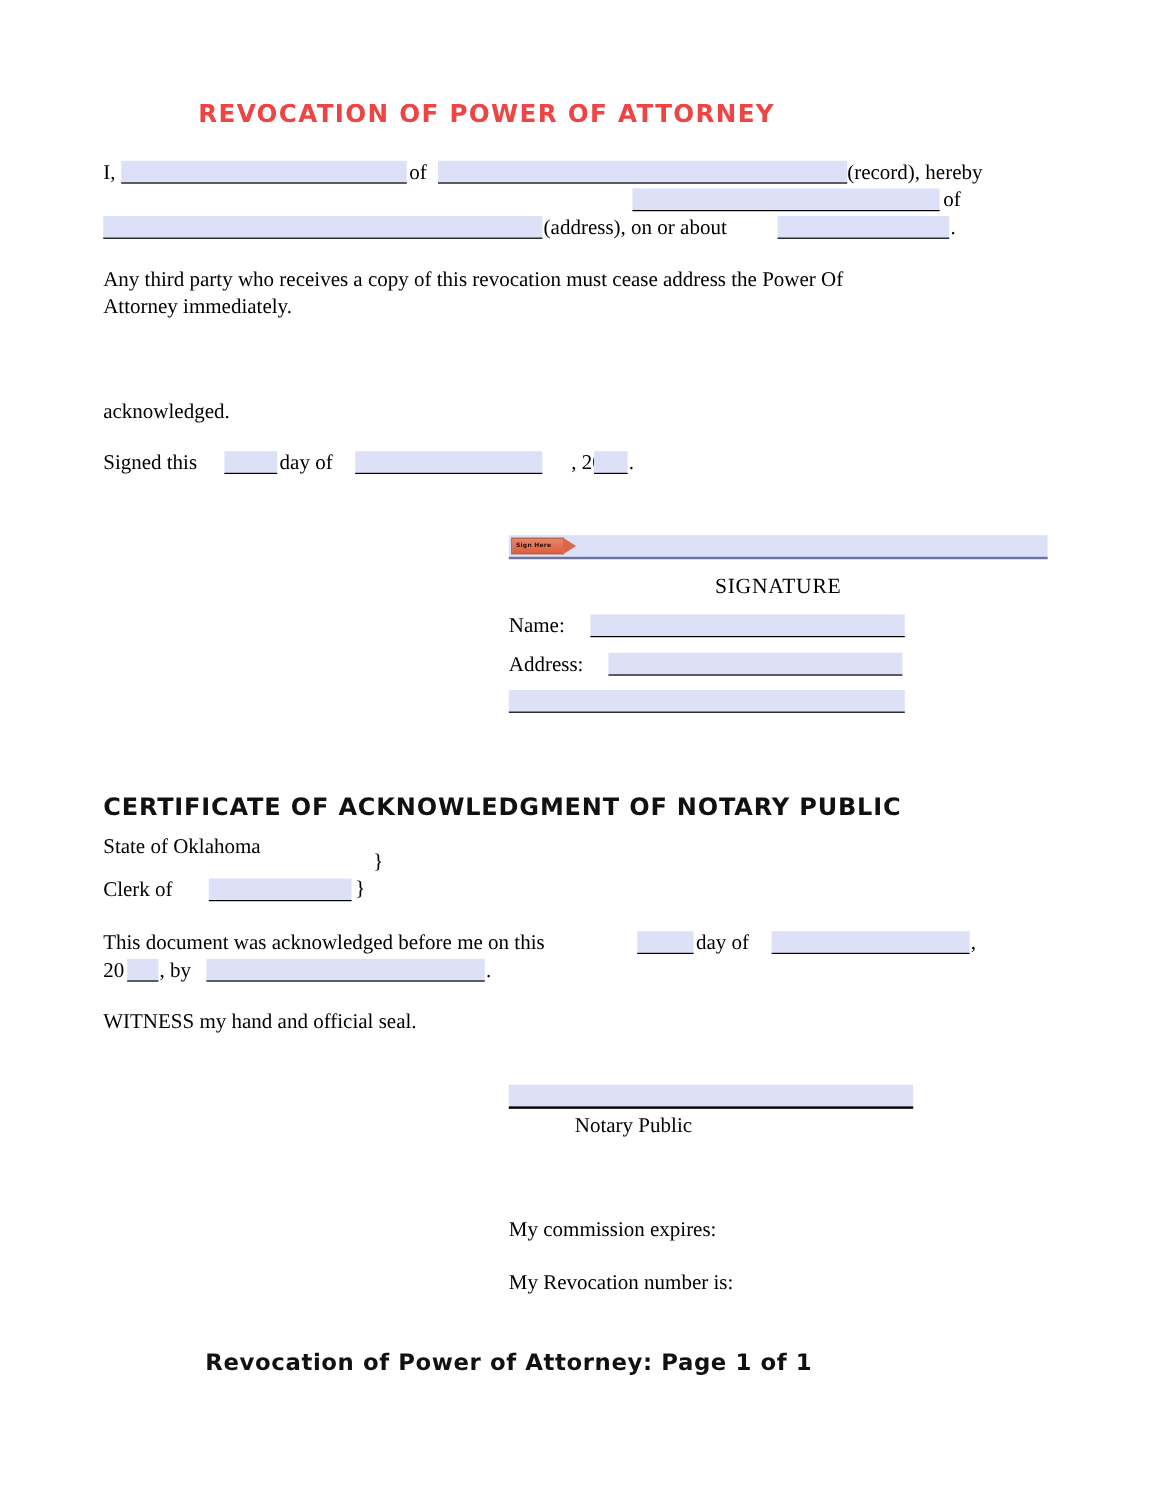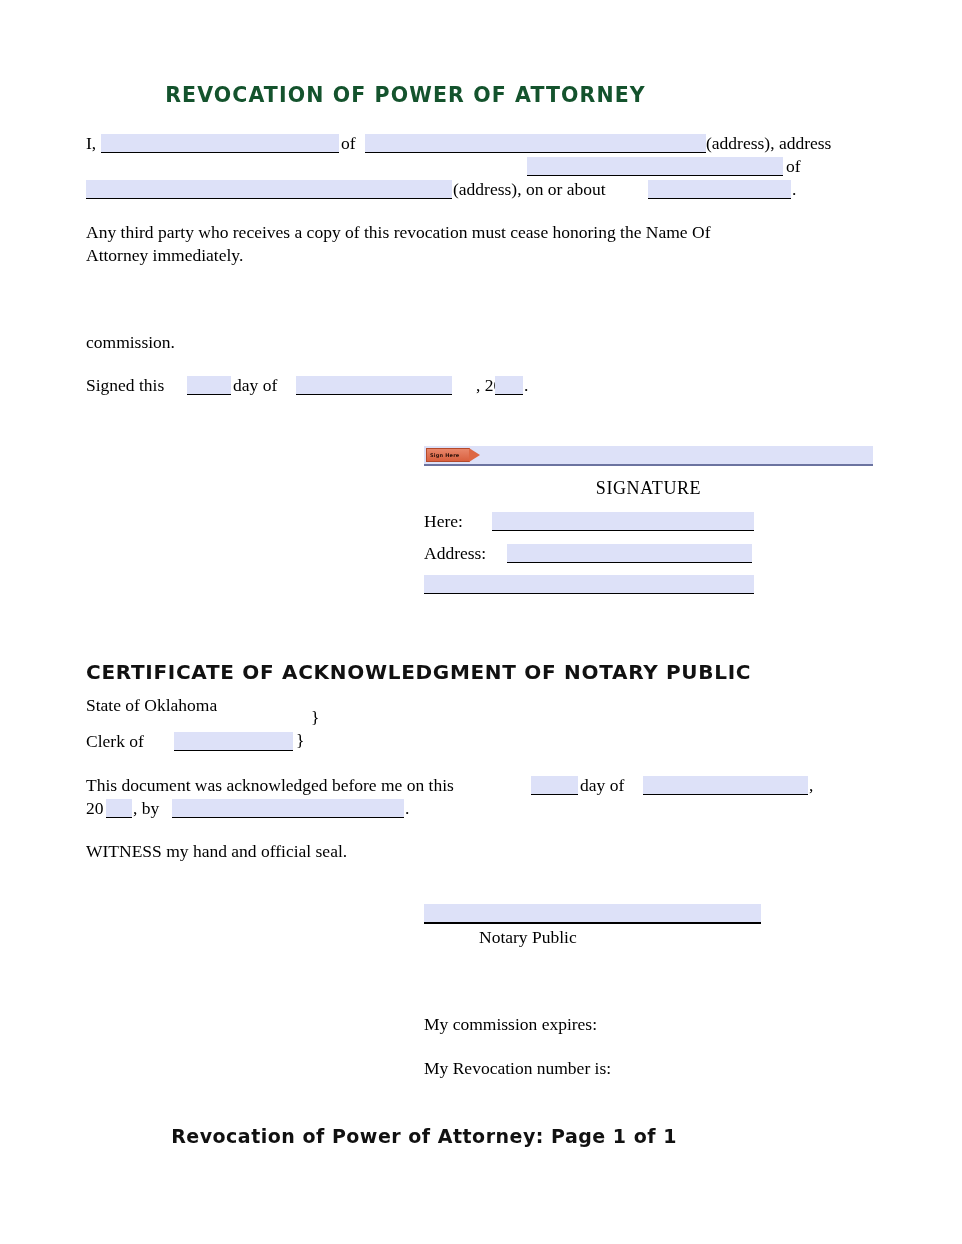--- a/index.html
+++ b/index.html
@@ -26,21 +26,21 @@
   
   .doc-title {
     position: absolute;
     left: 0; top: 83px;
     width: 811px;
     text-align: center;
     font-family: "DejaVu Sans", "Liberation Sans", sans-serif;
     font-weight: bold;
     font-size: 20.5px;
     letter-spacing: 1.1px;
-    color: #14532d;
+    color: #ef4444;
   }
   .section-title {
     position: absolute;
     left: 86px; top: 660px;
     font-family: "DejaVu Sans", "Liberation Sans", sans-serif;
     font-weight: bold;
     font-size: 20px;
     letter-spacing: 0.7px;
     color: #111;
     white-space: nowrap;
@@ -117,50 +117,50 @@
 <body>
 
 <div class="page">
 
   <div class="doc-title">REVOCATION OF POWER OF ATTORNEY</div>
 
   <span class="run" style="left:86px; top:133px;">I,</span>
   <span class="fld-blk" style="left:101px; top:134px; width:238px;"></span>
   <span class="run" style="left:341px; top:133px;">of</span>
   <span class="fld-blk" style="left:365px; top:134px; width:341px;"></span>
-  <span class="run" style="left:706px; top:133px;">(address), address</span>
+  <span class="run" style="left:706px; top:133px;">(record), hereby</span>
 
   <span class="fld-blk" style="left:527px; top:157px; width:256px;"></span>
   <span class="run" style="left:786px; top:156px;">of</span>
 
   <span class="fld-blk" style="left:86px; top:180px; width:366px;"></span>
   <span class="run" style="left:453px; top:179px;">(address), on or about</span>
   <span class="fld-blk" style="left:648px; top:180px; width:143px;"></span>
   <span class="run" style="left:792px; top:179px;">.</span>
 
-  <span class="run" style="left:86px; top:222px;">Any third party who receives a copy of this revocation must  cease honoring the Name  Of</span>
+  <span class="run" style="left:86px; top:222px;">Any third party who receives a copy of this revocation must  cease address the Power  Of</span>
   <span class="run" style="left:86px; top:245px;">Attorney  immediately.</span>
 
-  <span class="run" style="left:86px; top:332px;">commission.</span>
+  <span class="run" style="left:86px; top:332px;">acknowledged.</span>
 
   <span class="run" style="left:86px; top:375px;">Signed this</span>
   <span class="fld-blk" style="left:187px; top:376px; width:44px;"></span>
   <span class="run" style="left:233px; top:375px;">day of</span>
   <span class="fld-blk" style="left:296px; top:376px; width:156px;"></span>
   <span class="run" style="left:453px; top:375px;padding-left:23px;">, 20</span>
   <span class="fld-blk" style="left:495px; top:376px; width:28px;"></span>
   <span class="run" style="left:524px; top:375px;">.</span>
 
   <div class="sig-bar"></div>
   <div class="sign-tag">
     <span class="sign-tag-label">Sign Here</span>
   </div>
   <div class="sig-caption">SIGNATURE</div>
 
-  <span class="lbl" style="left:424px; top:511px;">Here:</span>
+  <span class="lbl" style="left:424px; top:511px;">Name:</span>
   <span class="fld-blk" style="left:492px; top:512px; width:262px;"></span>
 
   <span class="lbl" style="left:424px; top:543px;">Address:</span>
   <span class="fld-blk" style="left:507px; top:544px; width:245px;"></span>
 
   <span class="fld-blk" style="left:424px; top:575px; width:330px;"></span>
 
   <div class="section-title">CERTIFICATE OF ACKNOWLEDGMENT OF NOTARY PUBLIC</div>
 
   <span class="run" style="left:86px; top:695px;">State of Oklahoma</span>

